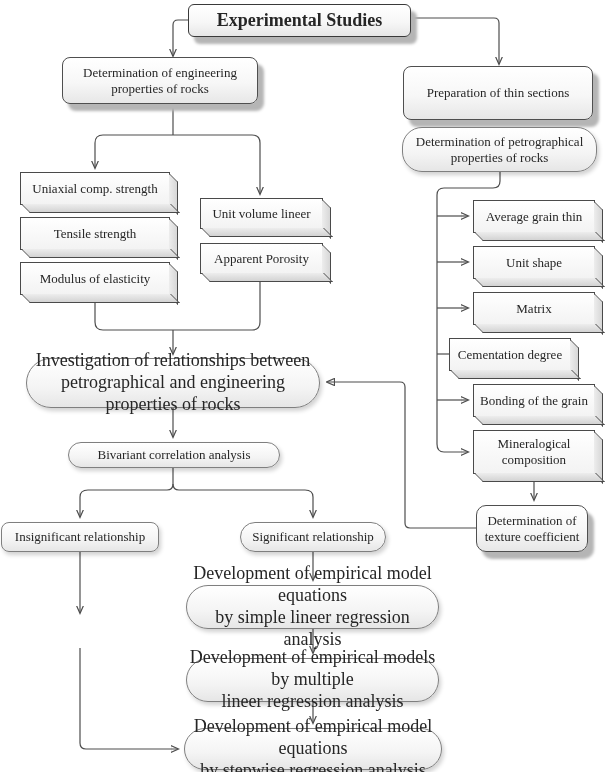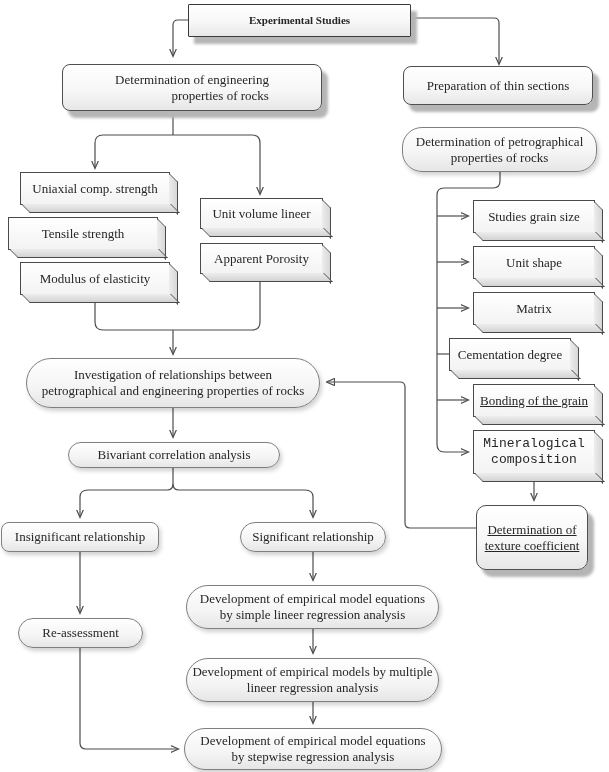--- a/index.html
+++ b/index.html
@@ -10,27 +10,27 @@
   .node {
     position:absolute; display:flex; align-items:center; justify-content:center;
     text-align:center; color:#262626; font-size:13px; line-height:1.22;
     white-space:pre-line; padding:0 2px;
   }
   .shadowbox {
     background:linear-gradient(180deg,#ffffff 0%,#f7f7f7 55%,#e7e7e7 100%);
     border:1.5px solid #4f4f4f; border-radius:8px;
     box-shadow:6px 7px 3px #b5b5b5;
   }
-  .title-box { font-weight:bold; font-size:11px; border-width:1.8px; border-color:#3a3a3a; border-radius:1px; }
+  .title-box { font-weight:bold; font-size:18px; border-width:1.8px; border-color:#3a3a3a; border-radius:6px; }
   .stadium {
     background:linear-gradient(180deg,#ffffff 0%,#f4f4f4 60%,#e6e6e6 100%);
     border:1.2px solid #7f7f7f;
     box-shadow:2px 3px 4px rgba(0,0,0,0.18);
   }
-  .small-text { font-size:13px; }
+  .small-text { font-size:18px; }
   .box3d {
     background:linear-gradient(180deg,#ffffff,#f3f3f3);
     border:1.2px solid #4a4a4a;
   }
   .box3d::before {
     content:""; position:absolute; top:0; left:100%; width:8px; height:100%;
     background:linear-gradient(90deg,#ededed,#d7d7d7);
     border:1.2px solid #4a4a4a; border-left:none;
     transform:skewY(45deg); transform-origin:0 0;
   }
@@ -75,55 +75,54 @@
     <path d="M173,484 Q173,490 179,490 H305 Q313,490 313,497 V517" marker-end="url(#arrow)"></path>
     <path d="M80,552 V613" marker-end="url(#arrow)"></path>
     <path d="M313,552 V580" marker-end="url(#arrow)"></path>
     <path d="M313,629 V653" marker-end="url(#arrow)"></path>
     <path d="M313,702 V723" marker-end="url(#arrow)"></path>
     <path d="M80,648 V743 Q80,749 86,749 H178" marker-end="url(#arrow)"></path>
   </svg>
 
   <div class="node shadowbox title-box" style="left:188px; top:4px; width:223px; height:33px;">Experimental Studies</div>
 
-  <div class="node shadowbox" style="left:62px; top:64px; width:260px; height:47px;text-align:right;">Determination of engineering
+  <div class="node shadowbox" style="left:62px; top:57px; width:196px; height:47px;">Determination of engineering
 properties of rocks</div>
 
-  <div class="node shadowbox" style="left:403px; top:66px; width:190px; height:39px;">Preparation of thin sections</div>
+  <div class="node shadowbox" style="left:403px; top:66px; width:190px; height:54px;">Preparation of thin sections</div>
 
   <div class="node stadium" style="left:402px; top:127px; width:195px; height:45px; border-radius:20px;">Determination of petrographical
 properties of rocks</div>
 
   <div class="node box3d" style="left:20px; top:172px; width:150px; height:33px;">Uniaxial comp. strength</div>
-  <div class="node box3d" style="left:8px; top:217px; width:150px; height:33px;">Tensile strength</div>
+  <div class="node box3d" style="left:20px; top:217px; width:150px; height:33px;">Tensile strength</div>
   <div class="node box3d" style="left:20px; top:262px; width:150px; height:33px;">Modulus of elasticity</div>
 
   <div class="node box3d" style="left:200px; top:198px; width:123px; height:31px;">Unit volume lineer</div>
   <div class="node box3d" style="left:200px; top:243px; width:123px; height:31px;">Apparent Porosity</div>
 
-  <div class="node box3d" style="left:473px; top:200px; width:122px; height:33px;">Studies grain size</div>
+  <div class="node box3d" style="left:473px; top:200px; width:122px; height:33px;">Average grain thin</div>
   <div class="node box3d" style="left:473px; top:246px; width:122px; height:33px;">Unit shape</div>
   <div class="node box3d" style="left:473px; top:292px; width:122px; height:33px;">Matrix</div>
   <div class="node box3d" style="left:449px; top:338px; width:122px; height:33px;">Cementation degree</div>
-  <div class="node box3d" style="left:473px; top:384px; width:122px; height:33px;text-decoration:underline;">Bonding of the grain</div>
-  <div class="node box3d" style="left:473px; top:430px; width:122px; height:44px;font-family:Liberation Mono, monospace;">Mineralogical
+  <div class="node box3d" style="left:473px; top:384px; width:122px; height:33px;">Bonding of the grain</div>
+  <div class="node box3d" style="left:473px; top:430px; width:122px; height:44px;">Mineralogical
 composition</div>
 
-  <div class="node shadowbox" style="left:476px; top:505px; width:112px; height:65px; border-radius:10px;text-decoration:underline;">Determination of
+  <div class="node shadowbox" style="left:476px; top:505px; width:112px; height:47px; border-radius:10px;">Determination of
 texture coefficient</div>
 
   <div class="node stadium small-text" style="left:26px; top:358px; width:294px; height:50px; border-radius:25px;">Investigation of relationships between
 petrographical and engineering properties of rocks</div>
 
   <div class="node stadium" style="left:68px; top:442px; width:212px; height:26px; border-radius:13px;">Bivariant correlation analysis</div>
 
   <div class="node stadium" style="left:1px; top:522px; width:158px; height:30px; border-radius:8px;">Insignificant relationship</div>
   <div class="node stadium" style="left:240px; top:522px; width:146px; height:30px; border-radius:15px;">Significant relationship</div>
 
-  <div class="node stadium" style="left:18px; top:618px; width:125px; height:30px; border-radius:15px;">Re-assessment</div>
 
   <div class="node stadium small-text" style="left:186px; top:585px; width:253px; height:44px; border-radius:22px;">Development of empirical model equations
 by simple lineer regression analysis</div>
   <div class="node stadium small-text" style="left:186px; top:658px; width:253px; height:44px; border-radius:22px;">Development of empirical models by multiple
 lineer regression analysis</div>
   <div class="node stadium small-text" style="left:184px; top:728px; width:258px; height:42px; border-radius:21px;">Development of empirical model equations
 by stepwise regression analysis</div>
 
 </div>
 

